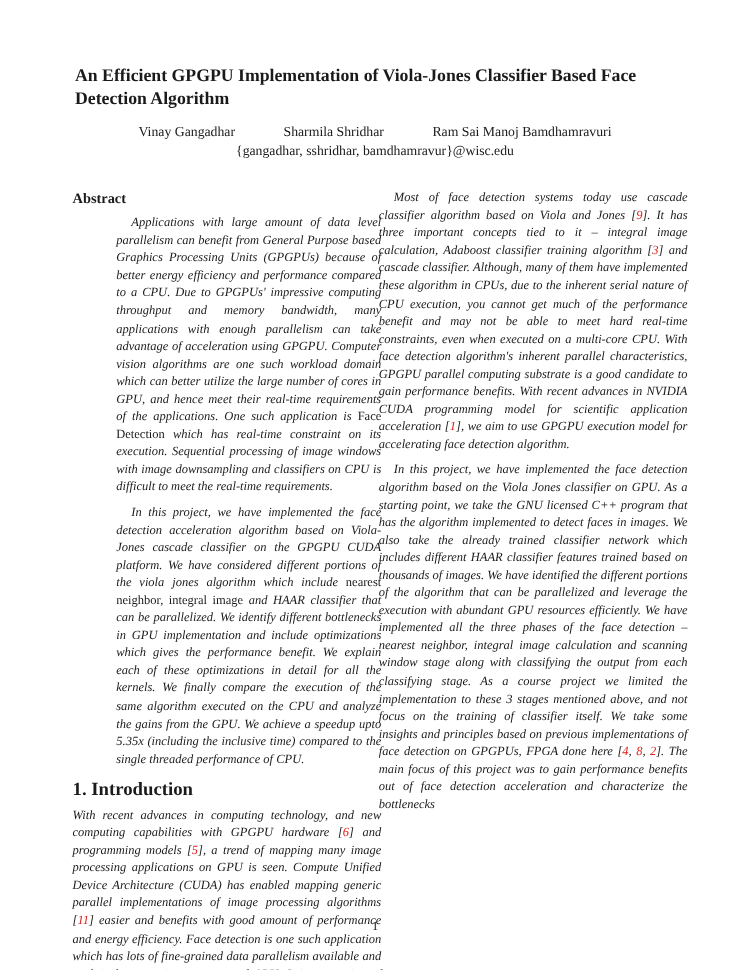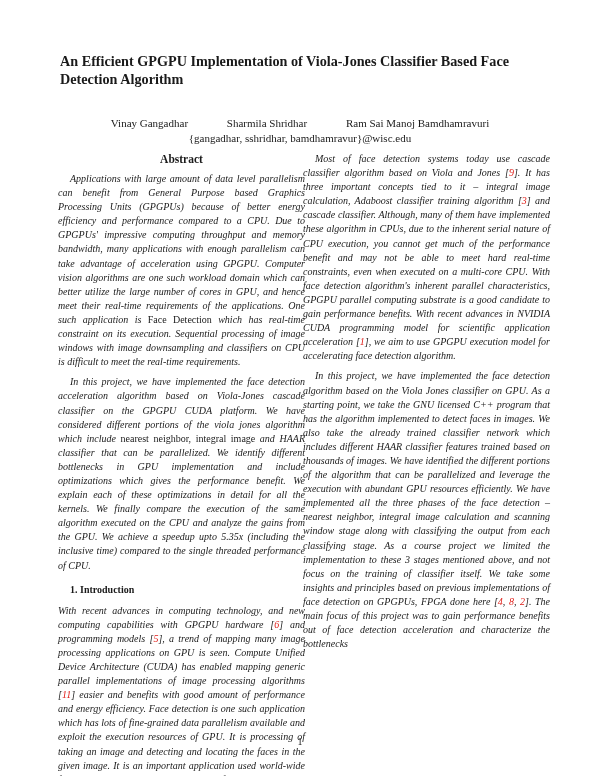--- a/index.html
+++ b/index.html
@@ -6,42 +6,42 @@
     body {
       width: 600px; height: 776px; position: relative; overflow: hidden;
       font-family: "Liberation Serif", "DejaVu Serif", serif;
       color: #1a1a1a;
     }
     .title {
       position: absolute; left: 60px; top: 52px; width: 480px;
       text-align: left; font-weight: bold; font-size: 14.2px; line-height: 18px;
     }
     .authors {
-      position: absolute; left: 60px; top: 116px; width: 480px;
+      position: absolute; left: 60px; top: 99px; width: 480px;
       text-align: center; font-size: 11px; line-height: 15px;
     }
     .authors .names span { display: inline-block; margin: 0 18px; }
     .col {
       position: absolute; top: 152px; width: 247px;
       font-size: 10px; line-height: 14.1px; text-align: justify;
     }
     .col.left { left: 58px; }
     .col.right { left: 303px; }
     .col p { margin: 0; text-indent: 12px; hyphens: auto; font-style: italic; }
     .col p.noindent { text-indent: 0; }
     .col p + p { margin-top: 6px; }
     .abs-heading {
-      text-align: center; font-weight: bold; font-size: 11.5px;
+      text-align: left; font-weight: bold; font-size: 11.5px;
       margin: 0 0 6px 0; line-height: 14px;
     }
-    .abstract p { font-style: italic; }
+    .abstract p { font-style: italic; margin-left: 35px; }
     .abstract .roman { font-style: normal; }
     .sec-heading {
-      font-weight: bold; font-size: 10px; line-height: 14px;
-      margin: 10px 0 7px 12px;
+      font-weight: bold; font-size: 15px; line-height: 14px;
+      margin: 10px 0 7px 0;
     }
     .cite { color: #e0201b; }
     .pagenum {
       position: absolute; left: 0; top: 736px; width: 600px;
       text-align: center; font-size: 10px;
     }
   </style>
 </head>
 <body>
 

